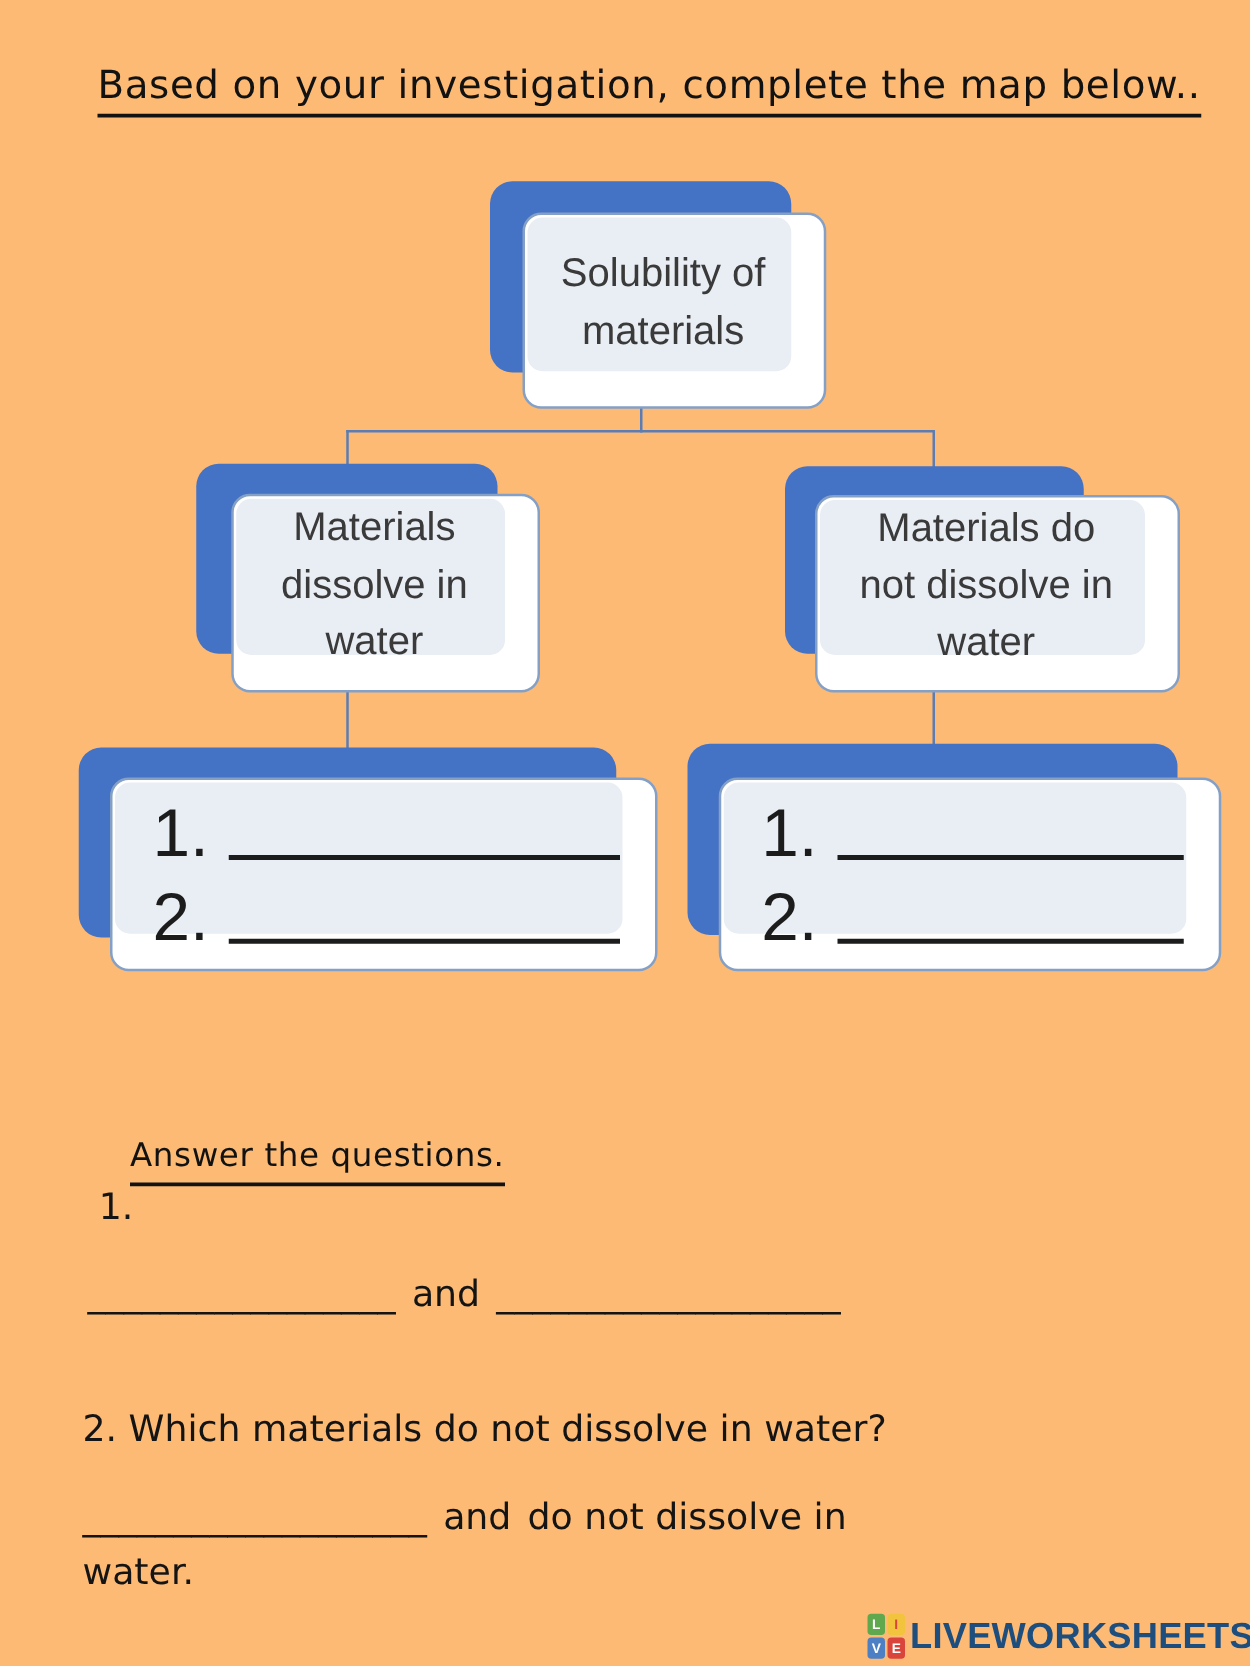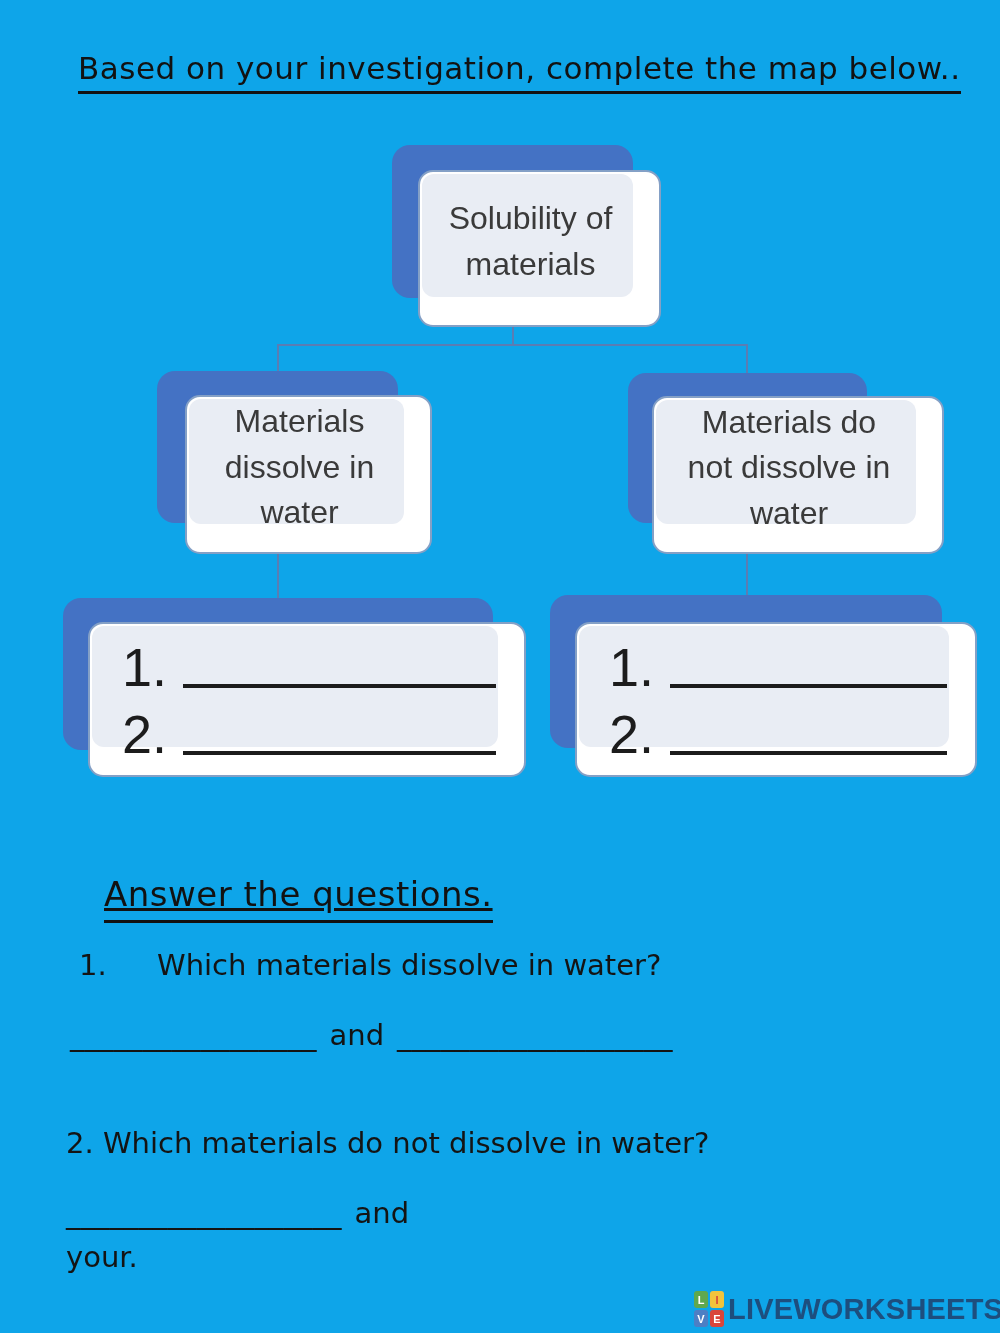--- a/index.html
+++ b/index.html
@@ -1,23 +1,23 @@
 <!DOCTYPE html>
 <html><head>
 <meta charset="utf-8">
 <style>
   html,body{margin:0;padding:0;}
   body{width:1000px;height:1333px;background:#ffffff;font-family:"DejaVu Sans",sans-serif;}
-  #canvas{position:relative;width:1000px;height:1333px;background:#0ea5e9;overflow:hidden;}
+  #canvas{position:relative;width:1000px;height:1333px;background:#fdba74;overflow:hidden;}
 
   
   .title{position:absolute;left:78px;top:50px;font-size:31px;color:#121212;
          letter-spacing:0.5px;border-bottom:3px solid #121212;padding-bottom:5px;}
-  .q-heading{position:absolute;left:104px;top:874px;font-size:34px;color:#121212;
-         letter-spacing:0.5px;border-bottom:3px solid #121212;padding-bottom:6px;text-decoration:underline;}
+  .q-heading{position:absolute;left:104px;top:910px;font-size:26px;color:#121212;
+         letter-spacing:0.5px;border-bottom:3px solid #121212;padding-bottom:6px;}
   .q-row{position:absolute;font-size:29px;color:#141414;white-space:nowrap;}
   .q1{left:79px;top:948px;display:flex;}
   .q1 .q-num{display:inline-block;min-width:78px;}
   .a1{left:70px;top:1018px;display:flex;gap:13px;align-items:baseline;}
   .q2{left:66px;top:1126px;}
   .a2{left:66px;top:1196px;display:flex;gap:13px;align-items:baseline;}
   .a2b{left:66px;top:1240px;}
   .blank-text{letter-spacing:0;}
 
   
@@ -127,36 +127,36 @@
         <span class="list-num">2.</span>
         <span class="list-blank"></span>
       </div>
     </div>
   </div>
 
   <div class="q-heading">Answer the questions.</div>
 
   <div class="q-row q1">
     <span class="q-num">1.</span>
-    <span>Which materials dissolve in water?</span>
   </div>
 
   <div class="q-row a1">
     <span class="blank-text">_________________</span>
     <span>and</span>
     <span class="blank-text">___________________</span>
   </div>
 
   <div class="q-row q2">2. Which materials do not dissolve in water?</div>
 
   <div class="q-row a2">
     <span class="blank-text">___________________</span>
     <span>and</span>
+    <span>do not dissolve in</span>
   </div>
-  <div class="q-row a2b">your.</div>
+  <div class="q-row a2b">water.</div>
 
   <div class="logo">
     <div class="logo-grid">
       <span class="logo-tile" style="background-color: rgb(95, 168, 78); color: rgb(255, 255, 255);">L</span>
       <span class="logo-tile" style="background-color: rgb(242, 196, 61); color: rgb(217, 69, 58);">I</span>
       <span class="logo-tile" style="background-color: rgb(77, 127, 196); color: rgb(255, 255, 255);">V</span>
       <span class="logo-tile" style="background-color: rgb(217, 69, 58); color: rgb(255, 255, 255);">E</span>
     </div>
     <span class="logo-text" style="color: rgb(29, 78, 126);">LIVEWORKSHEETS</span>
   </div>

